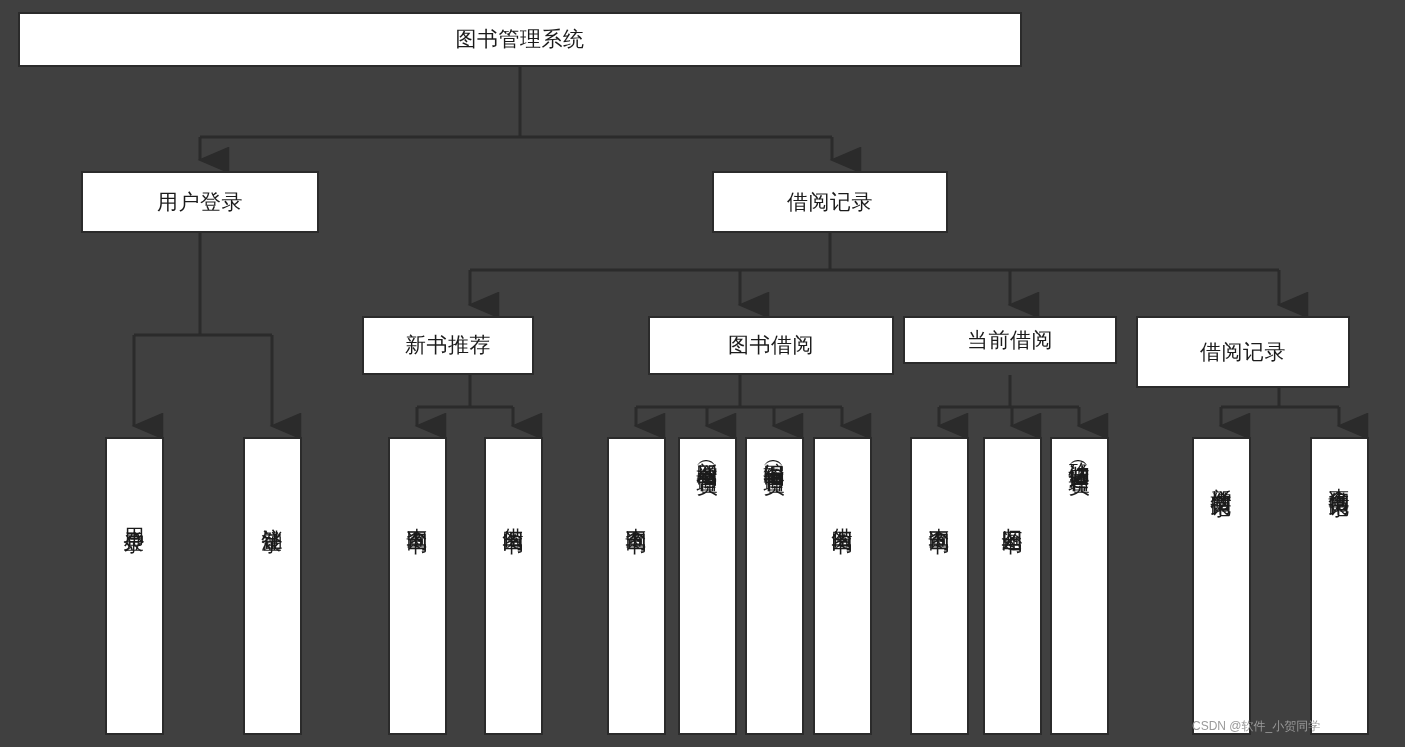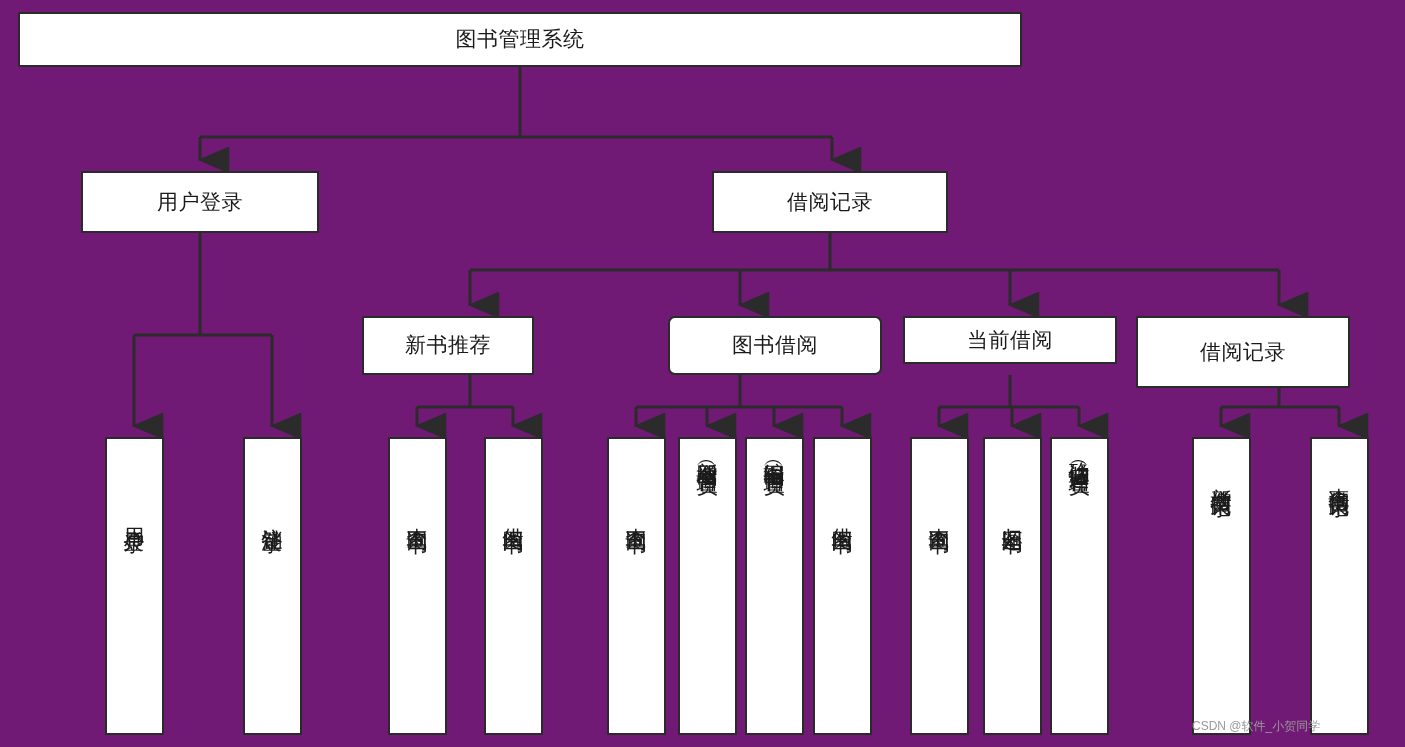--- a/index.html
+++ b/index.html
@@ -7,21 +7,21 @@
     padding: 0;
     background: #ffffff;
   }
   body {
     font-family: "Liberation Sans", "DejaVu Sans", sans-serif;
   }
   #canvas {
     position: relative;
     width: 1405px;
     height: 747px;
-    background: #701a75;
+    background: #404040;
     overflow: hidden;
   }
   svg.diagram {
     position: absolute;
     top: 0;
     left: 0;
     width: 1405px;
     height: 747px;
   }
   .node-box {
@@ -136,21 +136,21 @@
   <div class="node-box" style="left:81px; top:171px; width:238px; height:62px;">
     <span class="node-label">用户登录</span>
   </div>
   <div class="node-box" style="left:712px; top:171px; width:236px; height:62px;">
     <span class="node-label">借阅记录</span>
   </div>
 
   <div class="node-box" style="left:362px; top:316px; width:172px; height:59px;">
     <span class="node-label">新书推荐</span>
   </div>
-  <div class="node-box" style="left:668px; top:316px; width:214px; height:59px;border-radius:7px;">
+  <div class="node-box" style="left:648px; top:316px; width:246px; height:59px;">
     <span class="node-label">图书借阅</span>
   </div>
   <div class="node-box" style="left:903px; top:316px; width:214px; height:48px;">
     <span class="node-label">当前借阅</span>
   </div>
   <div class="node-box" style="left:1136px; top:316px; width:214px; height:72px;">
     <span class="node-label">借阅记录</span>
   </div>
 
   <div class="node-box leaf" style="left:105px; top:437px; width:59px; height:298px; padding-top:72px;">

